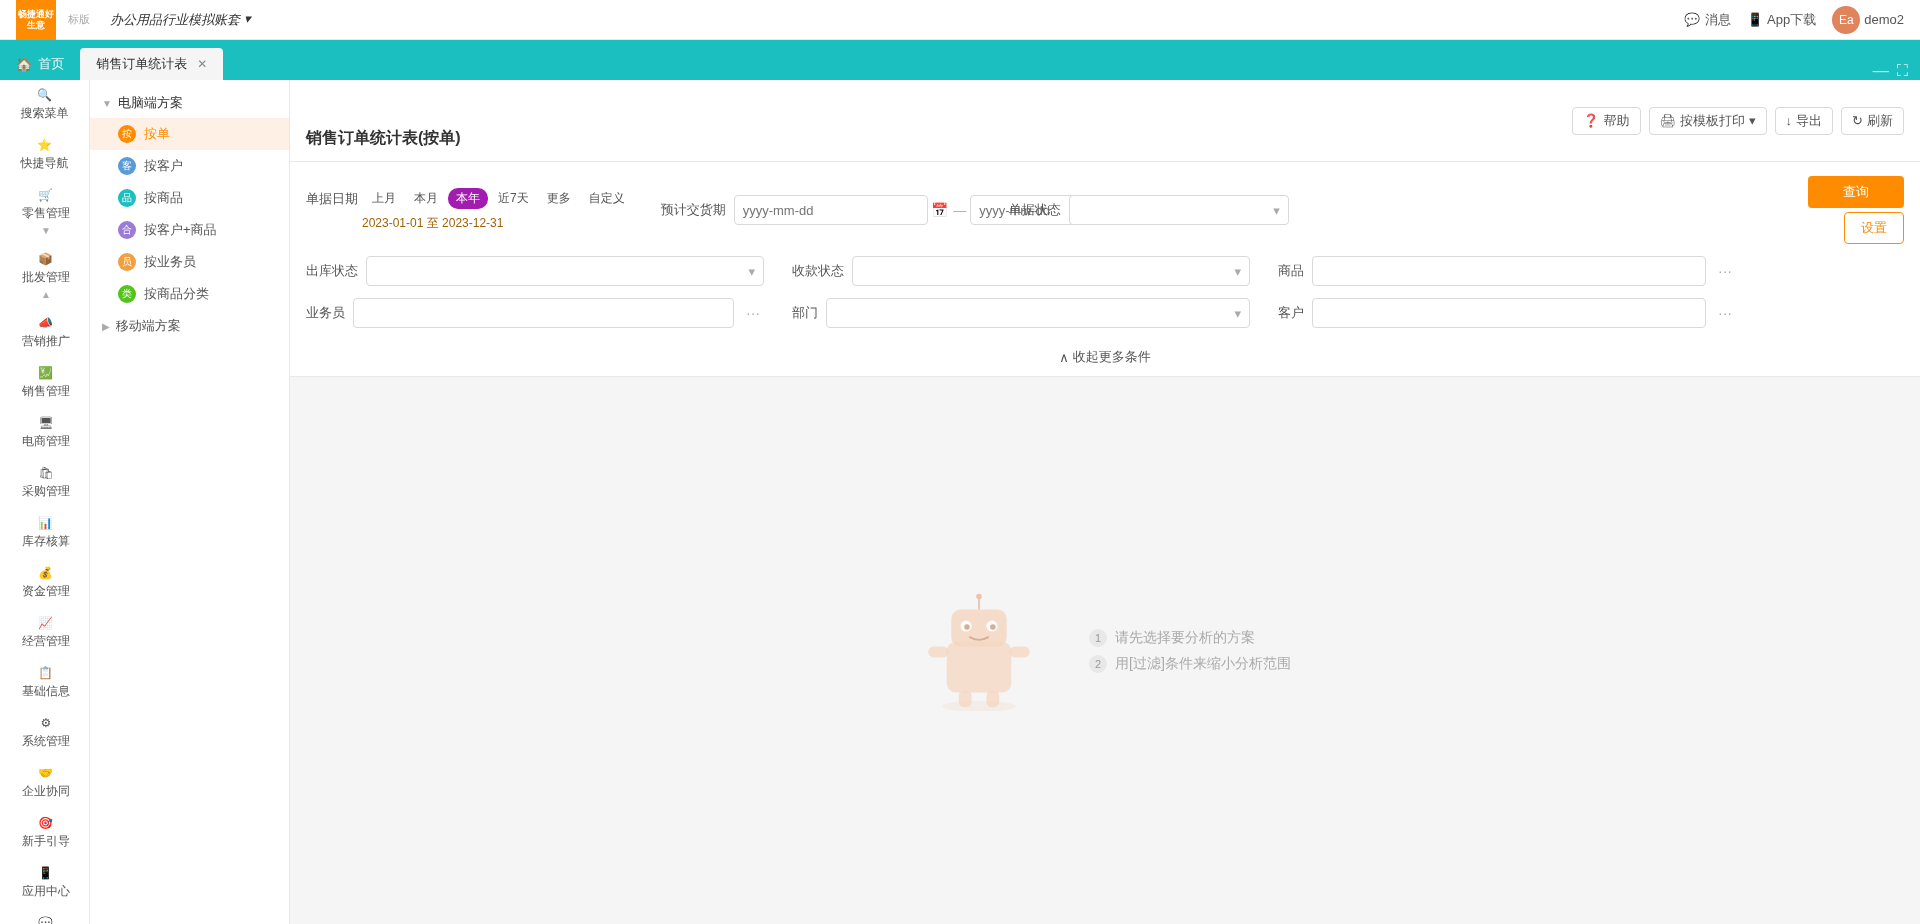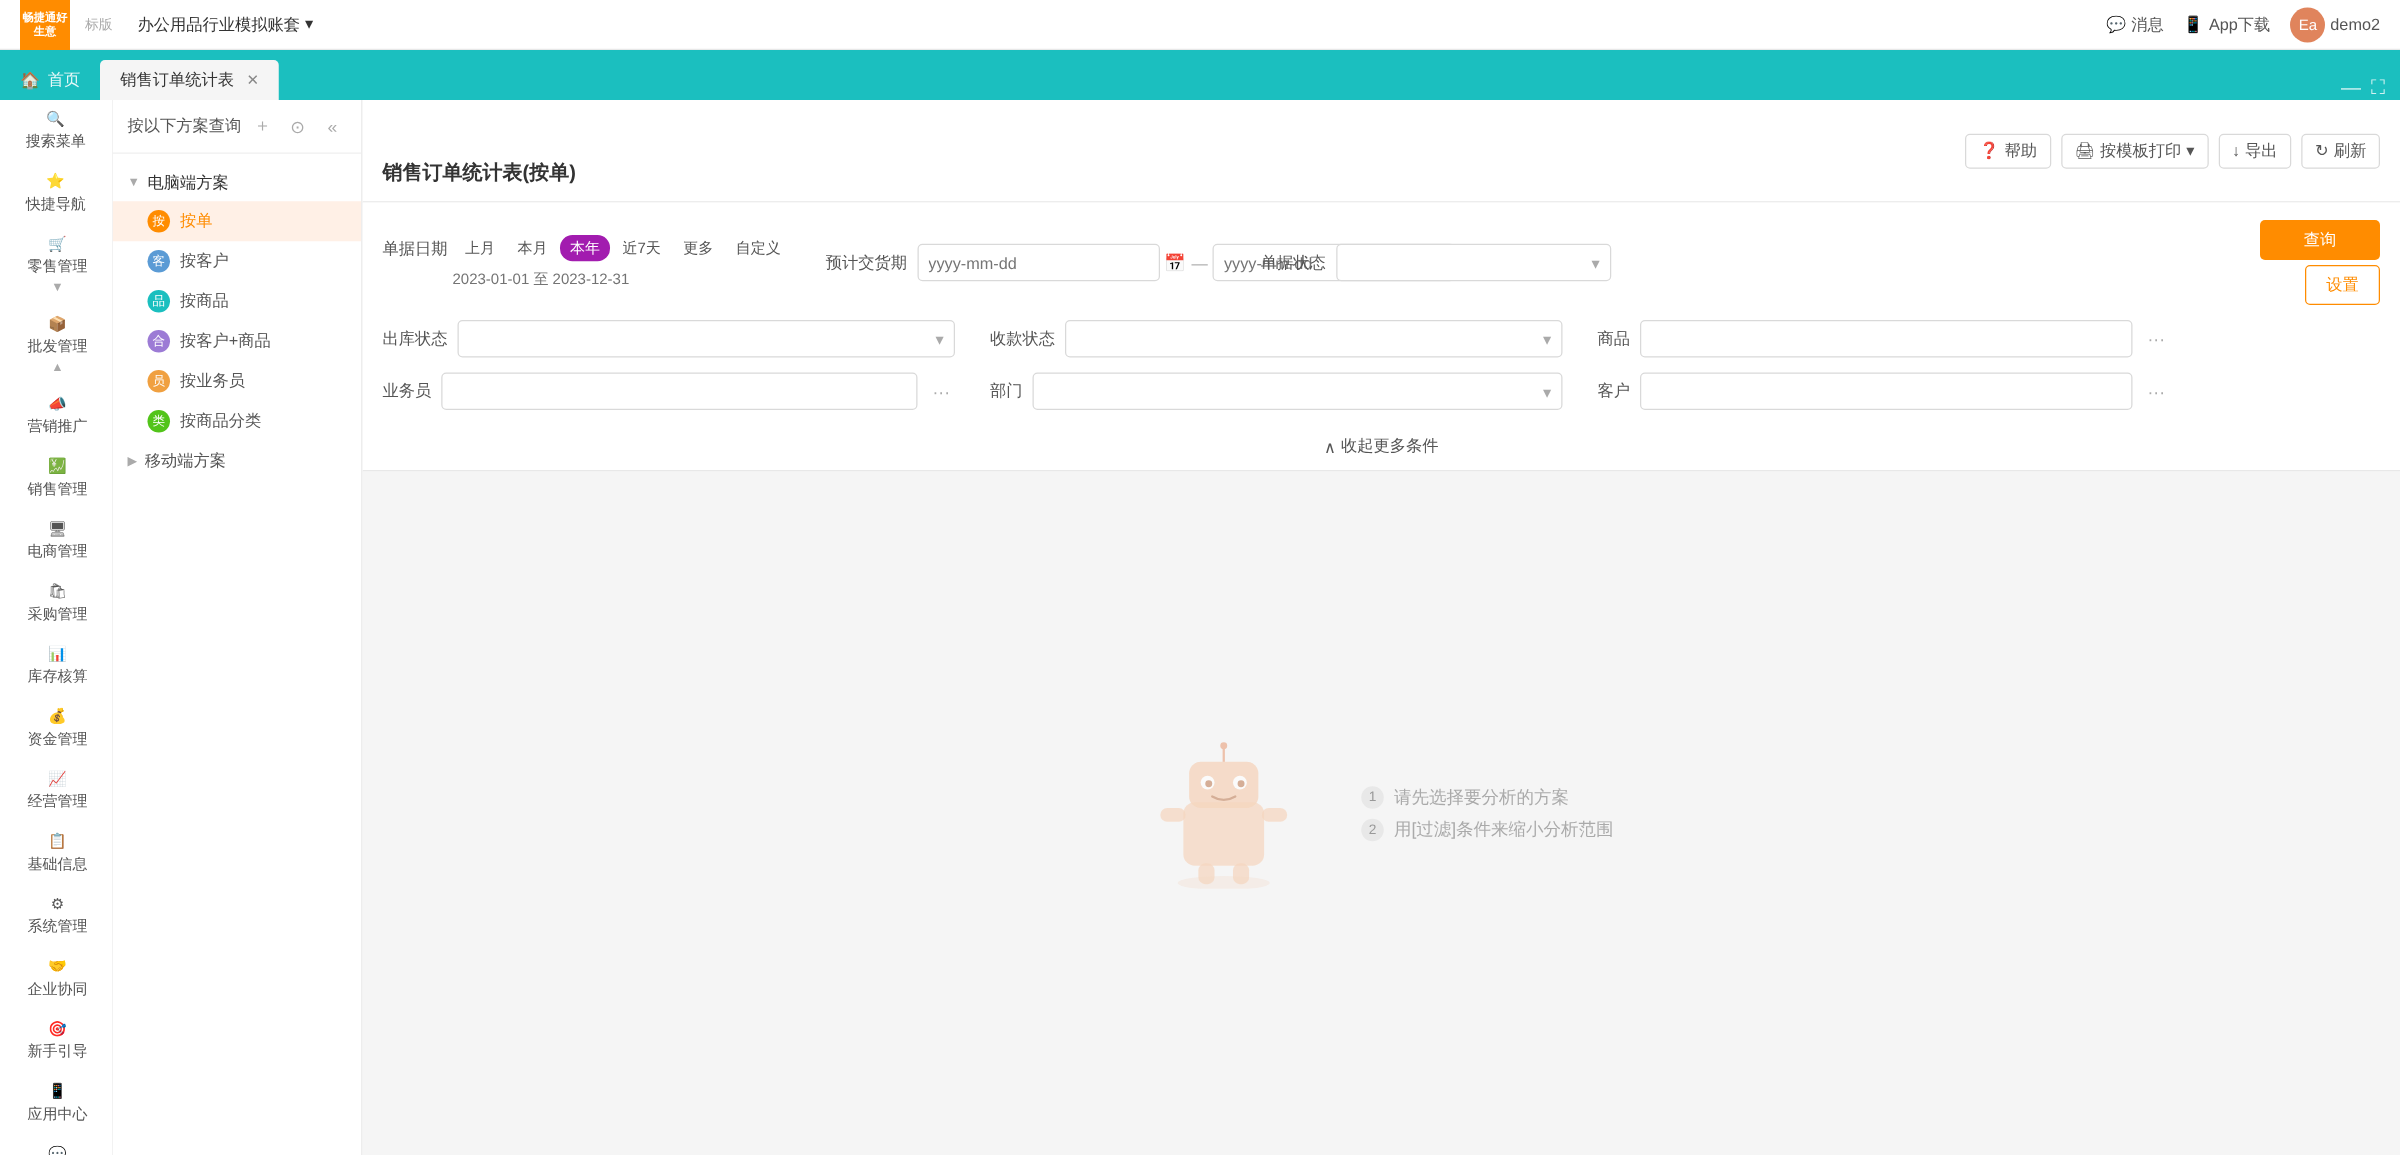--- a/index.html
+++ b/index.html
@@ -11,21 +11,21 @@
       background: #fff;
       display: flex;
       align-items: center;
       justify-content: space-between;
       padding: 0 16px;
       border-bottom: 1px solid #e8e8e8;
       flex-shrink: 0;
     }
     .top-header-left { display: flex; align-items: center; gap: 8px; }
     .logo-box { width: 40px; height: 40px; background: #ff8c00; display: flex; align-items: center; justify-content: center; color: white; font-size: 10px; font-weight: bold; flex-shrink: 0; }
-    .dropdown-trigger { display: flex; gap: 4px; color: #333; font-size: 13px; cursor: pointer; }
+    .dropdown-trigger { display: flex; gap: 4px; color: #333; font-size: 13px; cursor: pointer; font-style: italic; }
     .top-header-right { display: flex; align-items: center; gap: 16px; }
     .header-icon-item { display: flex; align-items: center; gap: 4px; font-size: 13px; color: #555; cursor: pointer; }
     .avatar { width: 28px; height: 28px; border-radius: 50%; background: #e0845c; display: flex; align-items: center; justify-content: center; color: white; font-size: 12px; }
 
     
     .nav-tabs {
       height: 40px;
       background: #1bbfbf;
       display: flex;
       align-items: flex-end;
@@ -435,34 +435,20 @@
     <div class="sidebar-section">
       <span class="s-icon">💬</span>
 
     </div>
 
   </div>
 
   <div class="content-area">
 
     <div class="left-panel">
-      <div class="left-panel-header">
-        <span>按以下方案查询</span>
-        <div class="left-panel-header-actions">
-          <div class="icon-btn">
-            <span>＋</span>
-          </div>
-          <div class="icon-btn">
-            <span>⊙</span>
-          </div>
-          <div class="icon-btn">
-            <span>«</span>
-          </div>
-        </div>
-      </div>
       <div class="scheme-tree">
 
         <div class="scheme-group">
           <div class="scheme-group-header">
             <span style="font-size:10px;color:#aaa;">▼</span>
             <span>电脑端方案</span>
           </div>
           <div class="scheme-item active">
             <div class="scheme-item-icon orange">按</div>
             <span>按单</span>
@@ -544,21 +530,21 @@
                   <span>近7天</span>
                 </div>
                 <div class="date-pill">
                   <span>更多</span>
                 </div>
                 <div class="date-pill">
                   <span>自定义</span>
                 </div>
               </div>
             </div>
-            <span style="font-size:12px;color:#737373;margin-left:56px;">2023-01-01 至 2023-12-31</span>
+            <span style="font-size:12px;color:#a16207;margin-left:56px;">2023-01-01 至 2023-12-31</span>
           </div>
 
           <div class="filter-item" style="flex:2;max-width:320px;">
             <span class="filter-label">预计交货期</span>
             <div class="filter-date-range">
               <input class="filter-date-input" type="text" placeholder="yyyy-mm-dd" style="">
               <span class="date-icon">📅</span>
               <span class="date-separator">—</span>
               <input class="filter-date-input" type="text" placeholder="yyyy-mm-dd" style="">
               <span class="date-icon">📅</span>

